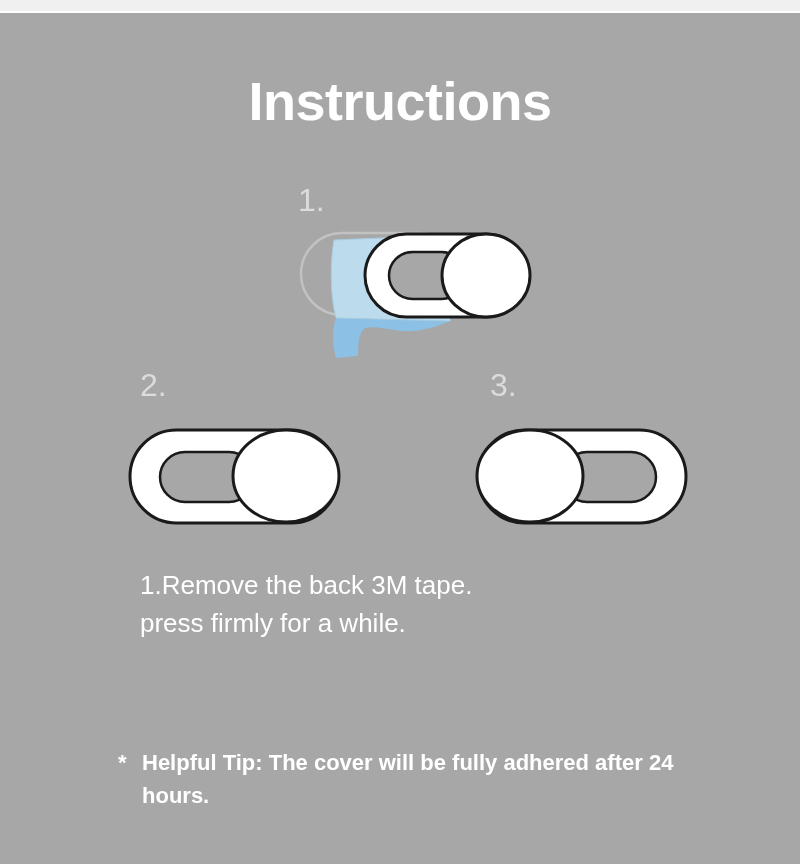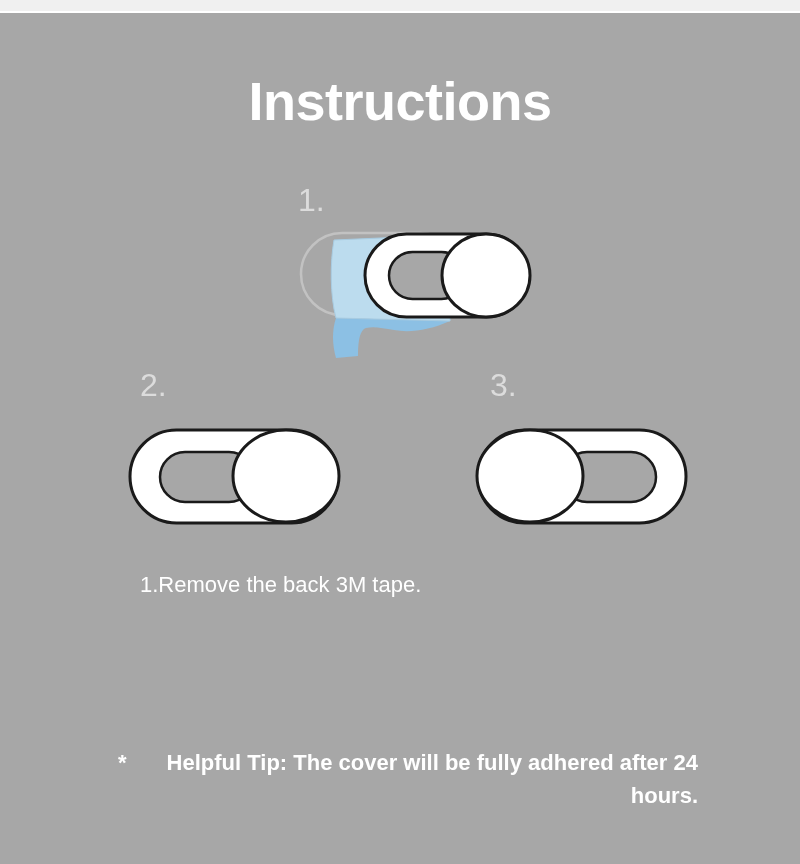--- a/index.html
+++ b/index.html
@@ -88,21 +88,21 @@
 
   .fig svg { display: block; }
 
   
   .steps-text {
     position: absolute;
     left: 140px;
     top: 553px;
     width: 560px;
     color: #ffffff;
-    font-size: 22px;
+    font-size: 26px;
     line-height: 38px;
     font-family: "Liberation Sans", sans-serif;
   }
   .steps-text p {
     margin: 0;
   }
 
   
   .tip {
     position: absolute;
@@ -117,21 +117,20 @@
   }
   .tip-star {
     position: absolute;
     left: 0;
     top: 0;
     width: 22px;
   }
   .tip-body {
     display: block;
     margin-left: 24px;
-    text-align: right;
   }
 </style>
 </head>
 <body>
 
 <div id="page">
 
   <div class="top-strip"></div>
   <div class="top-rule"></div>
 
@@ -189,20 +188,21 @@
           <rect x="94" y="34" width="94" height="50" rx="25" ry="25" fill="#a7a7a7" stroke="#1a1a1a" stroke-width="2.5"></rect>
         </g>
         <g>
           <ellipse cx="62" cy="58" rx="53" ry="46" fill="#ffffff" stroke="#1a1a1a" stroke-width="3"></ellipse>
         </g>
       </svg>
     </div>
 
     <div class="steps-text">
       <p>1.Remove the back 3M tape.</p>
+      <p>press firmly for a while.</p>
     </div>
 
     <div class="tip">
       <span class="tip-star">*</span>
       <span class="tip-body">Helpful Tip: The cover will be fully adhered after 24 hours.</span>
     </div>
 
   </div>
 </div>
 

